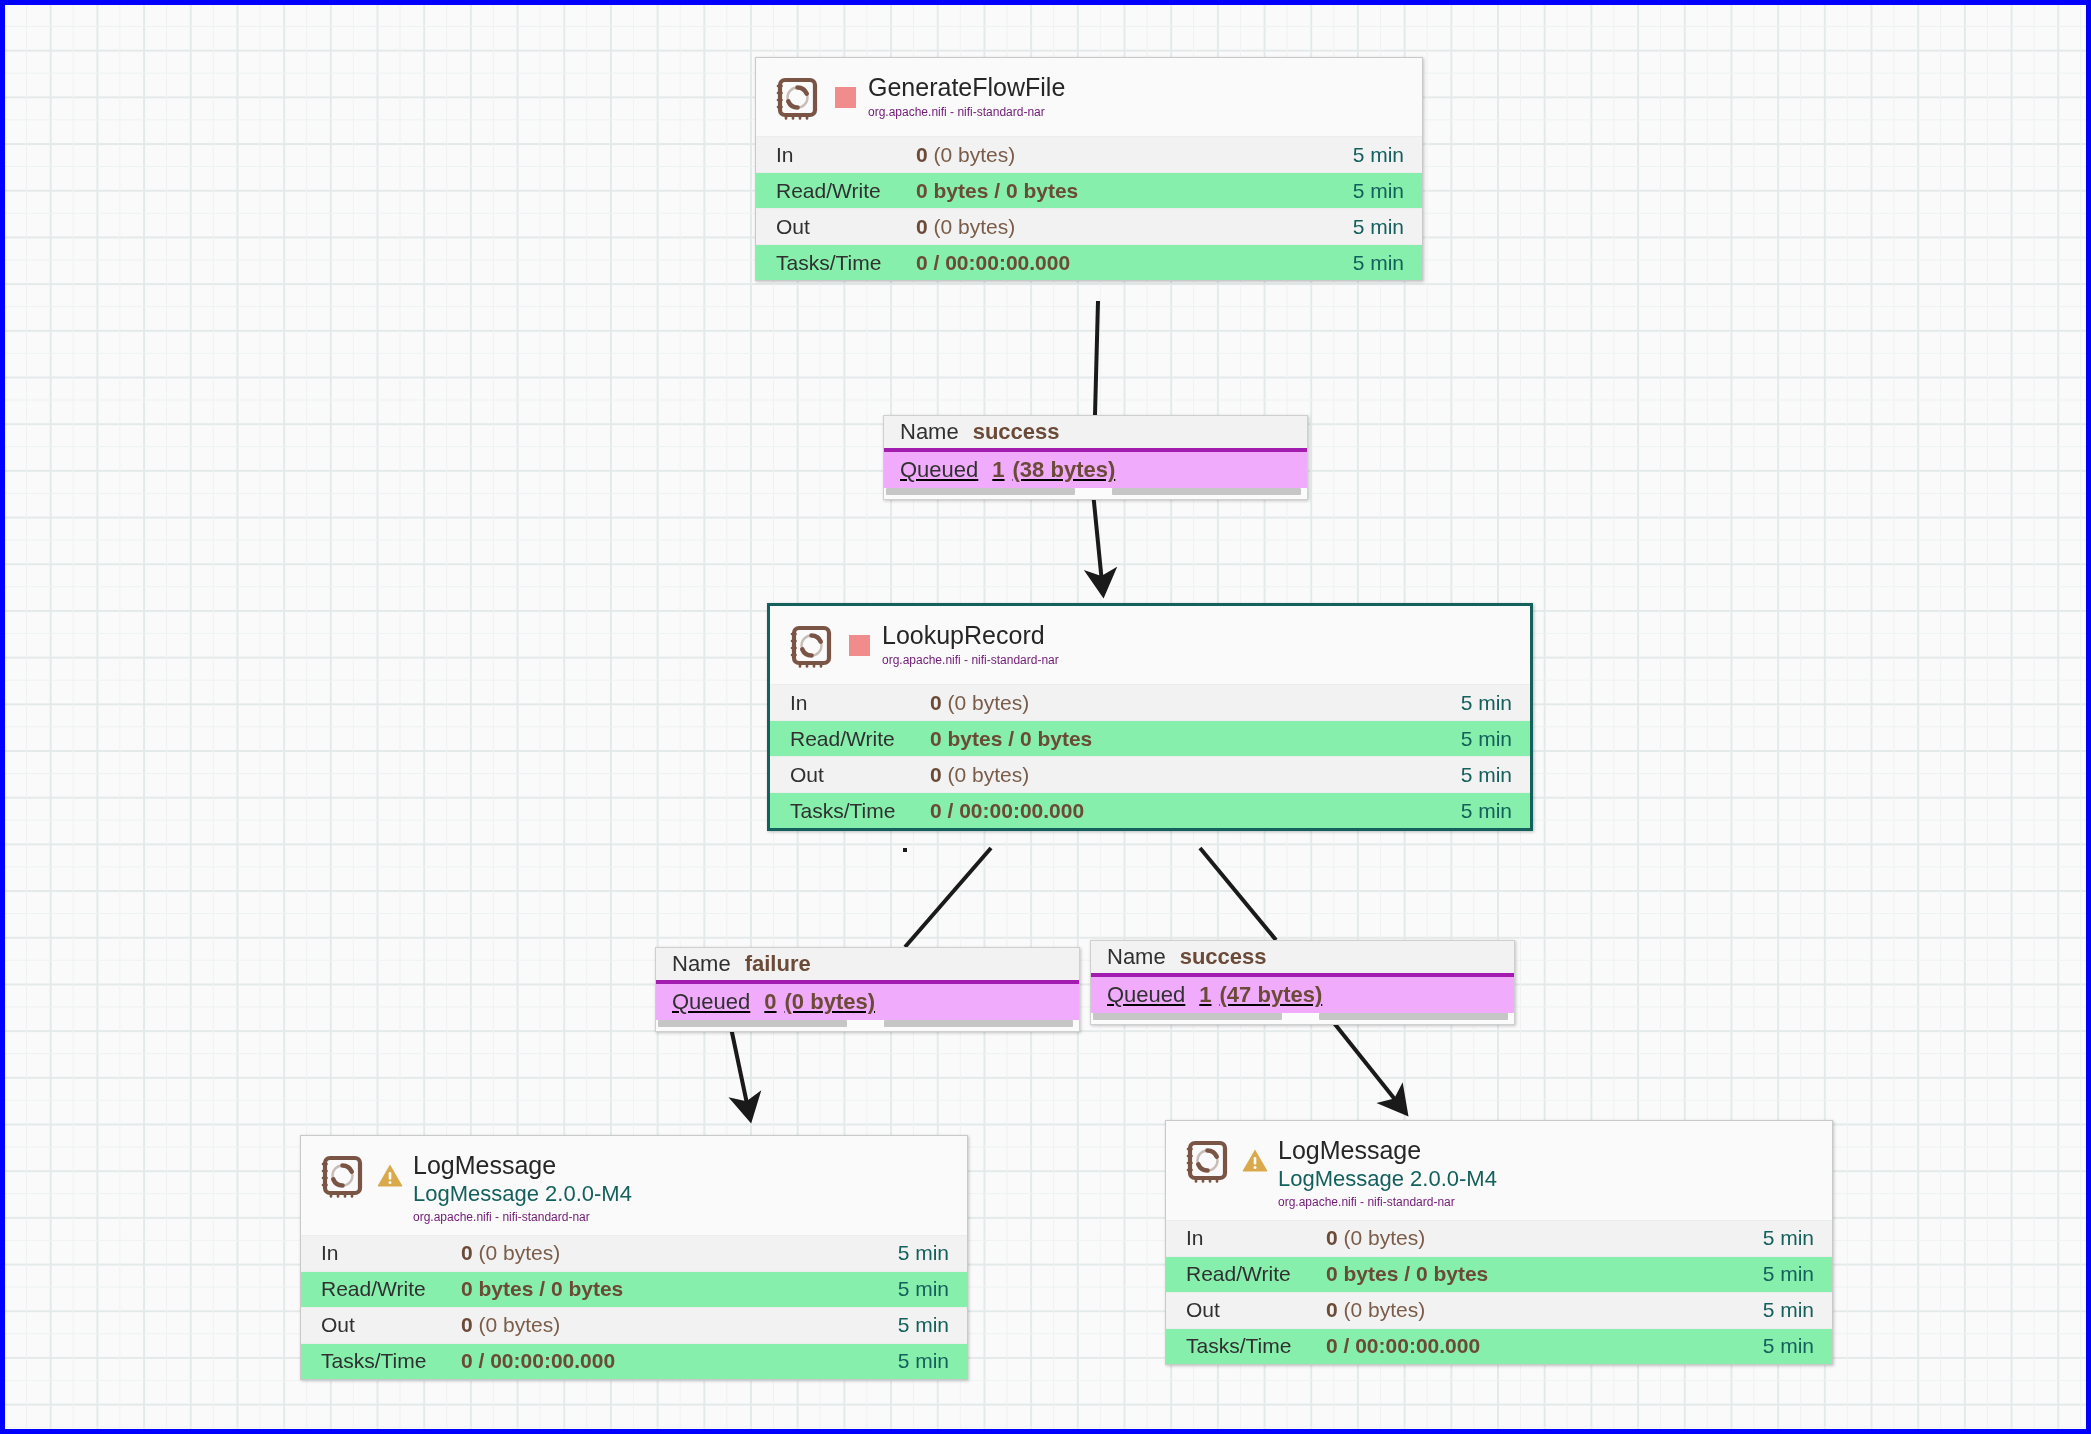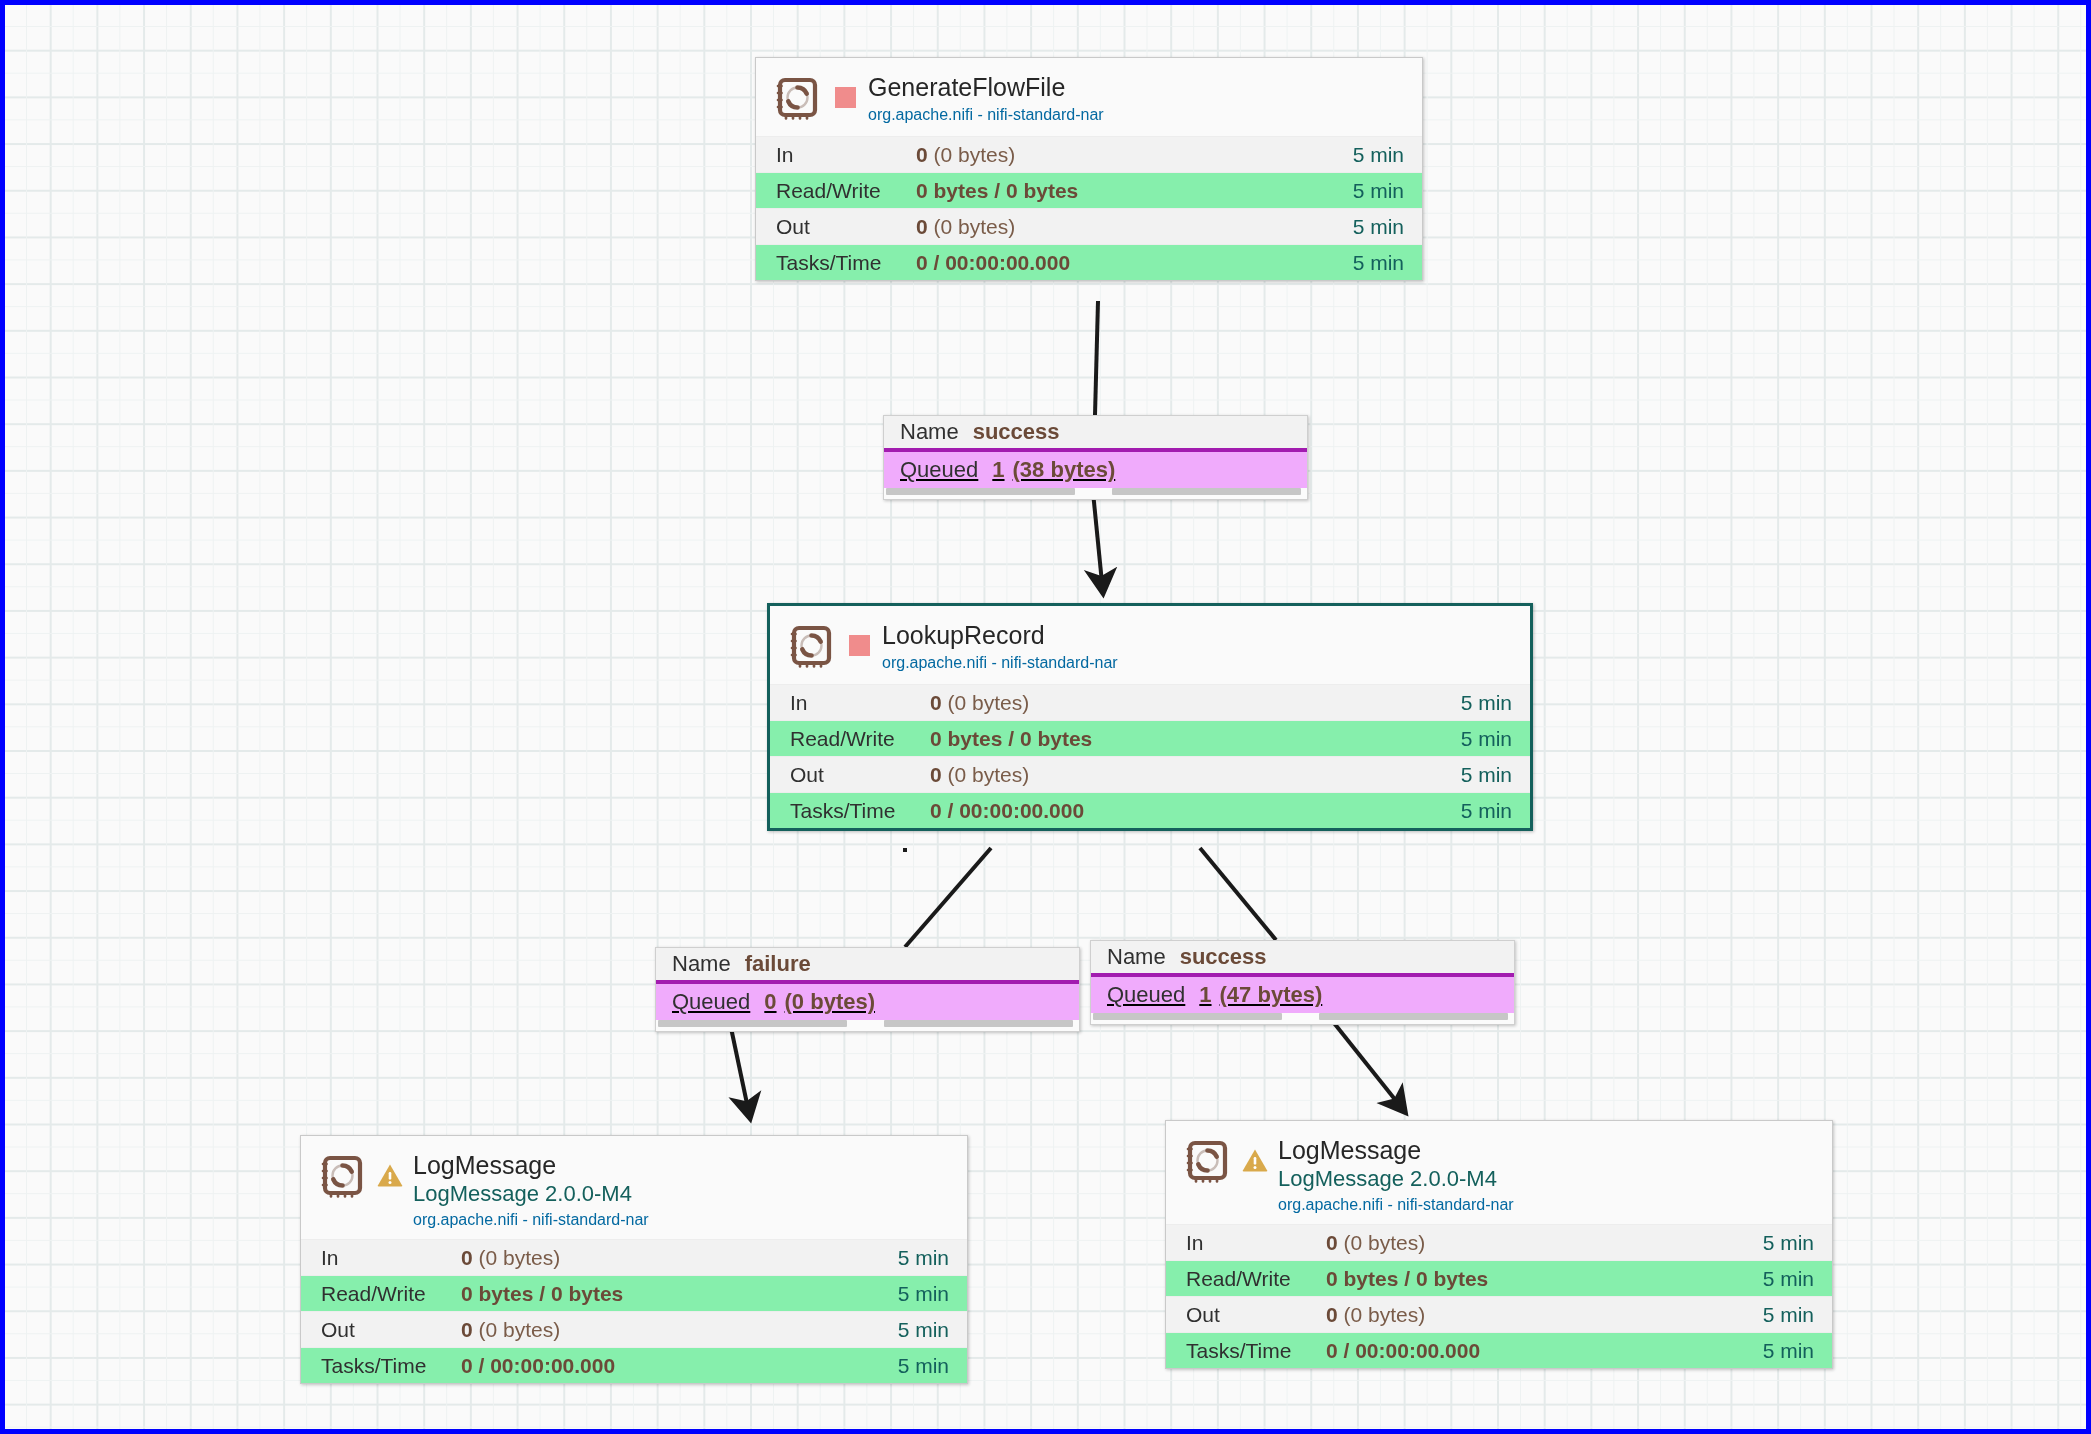--- a/index.html
+++ b/index.html
@@ -91,22 +91,22 @@
     white-space: nowrap;
   }
   .proc-type {
     font-size: 22px;
     color: #14605c;
     line-height: 1.15;
     margin-top: 2px;
     white-space: nowrap;
   }
   .proc-bundle {
-    font-size: 16px;
-    color: #0369a1;
+    font-size: 12px;
+    color: #701a75;
     line-height: 1.2;
     margin-top: 4px;
     white-space: nowrap;
   }
   .stat-row {
     display: flex;
     align-items: center;
     font-size: 21px;
     padding: 6px 18px 6px 20px;
     border-top: 1px solid #ededed;

